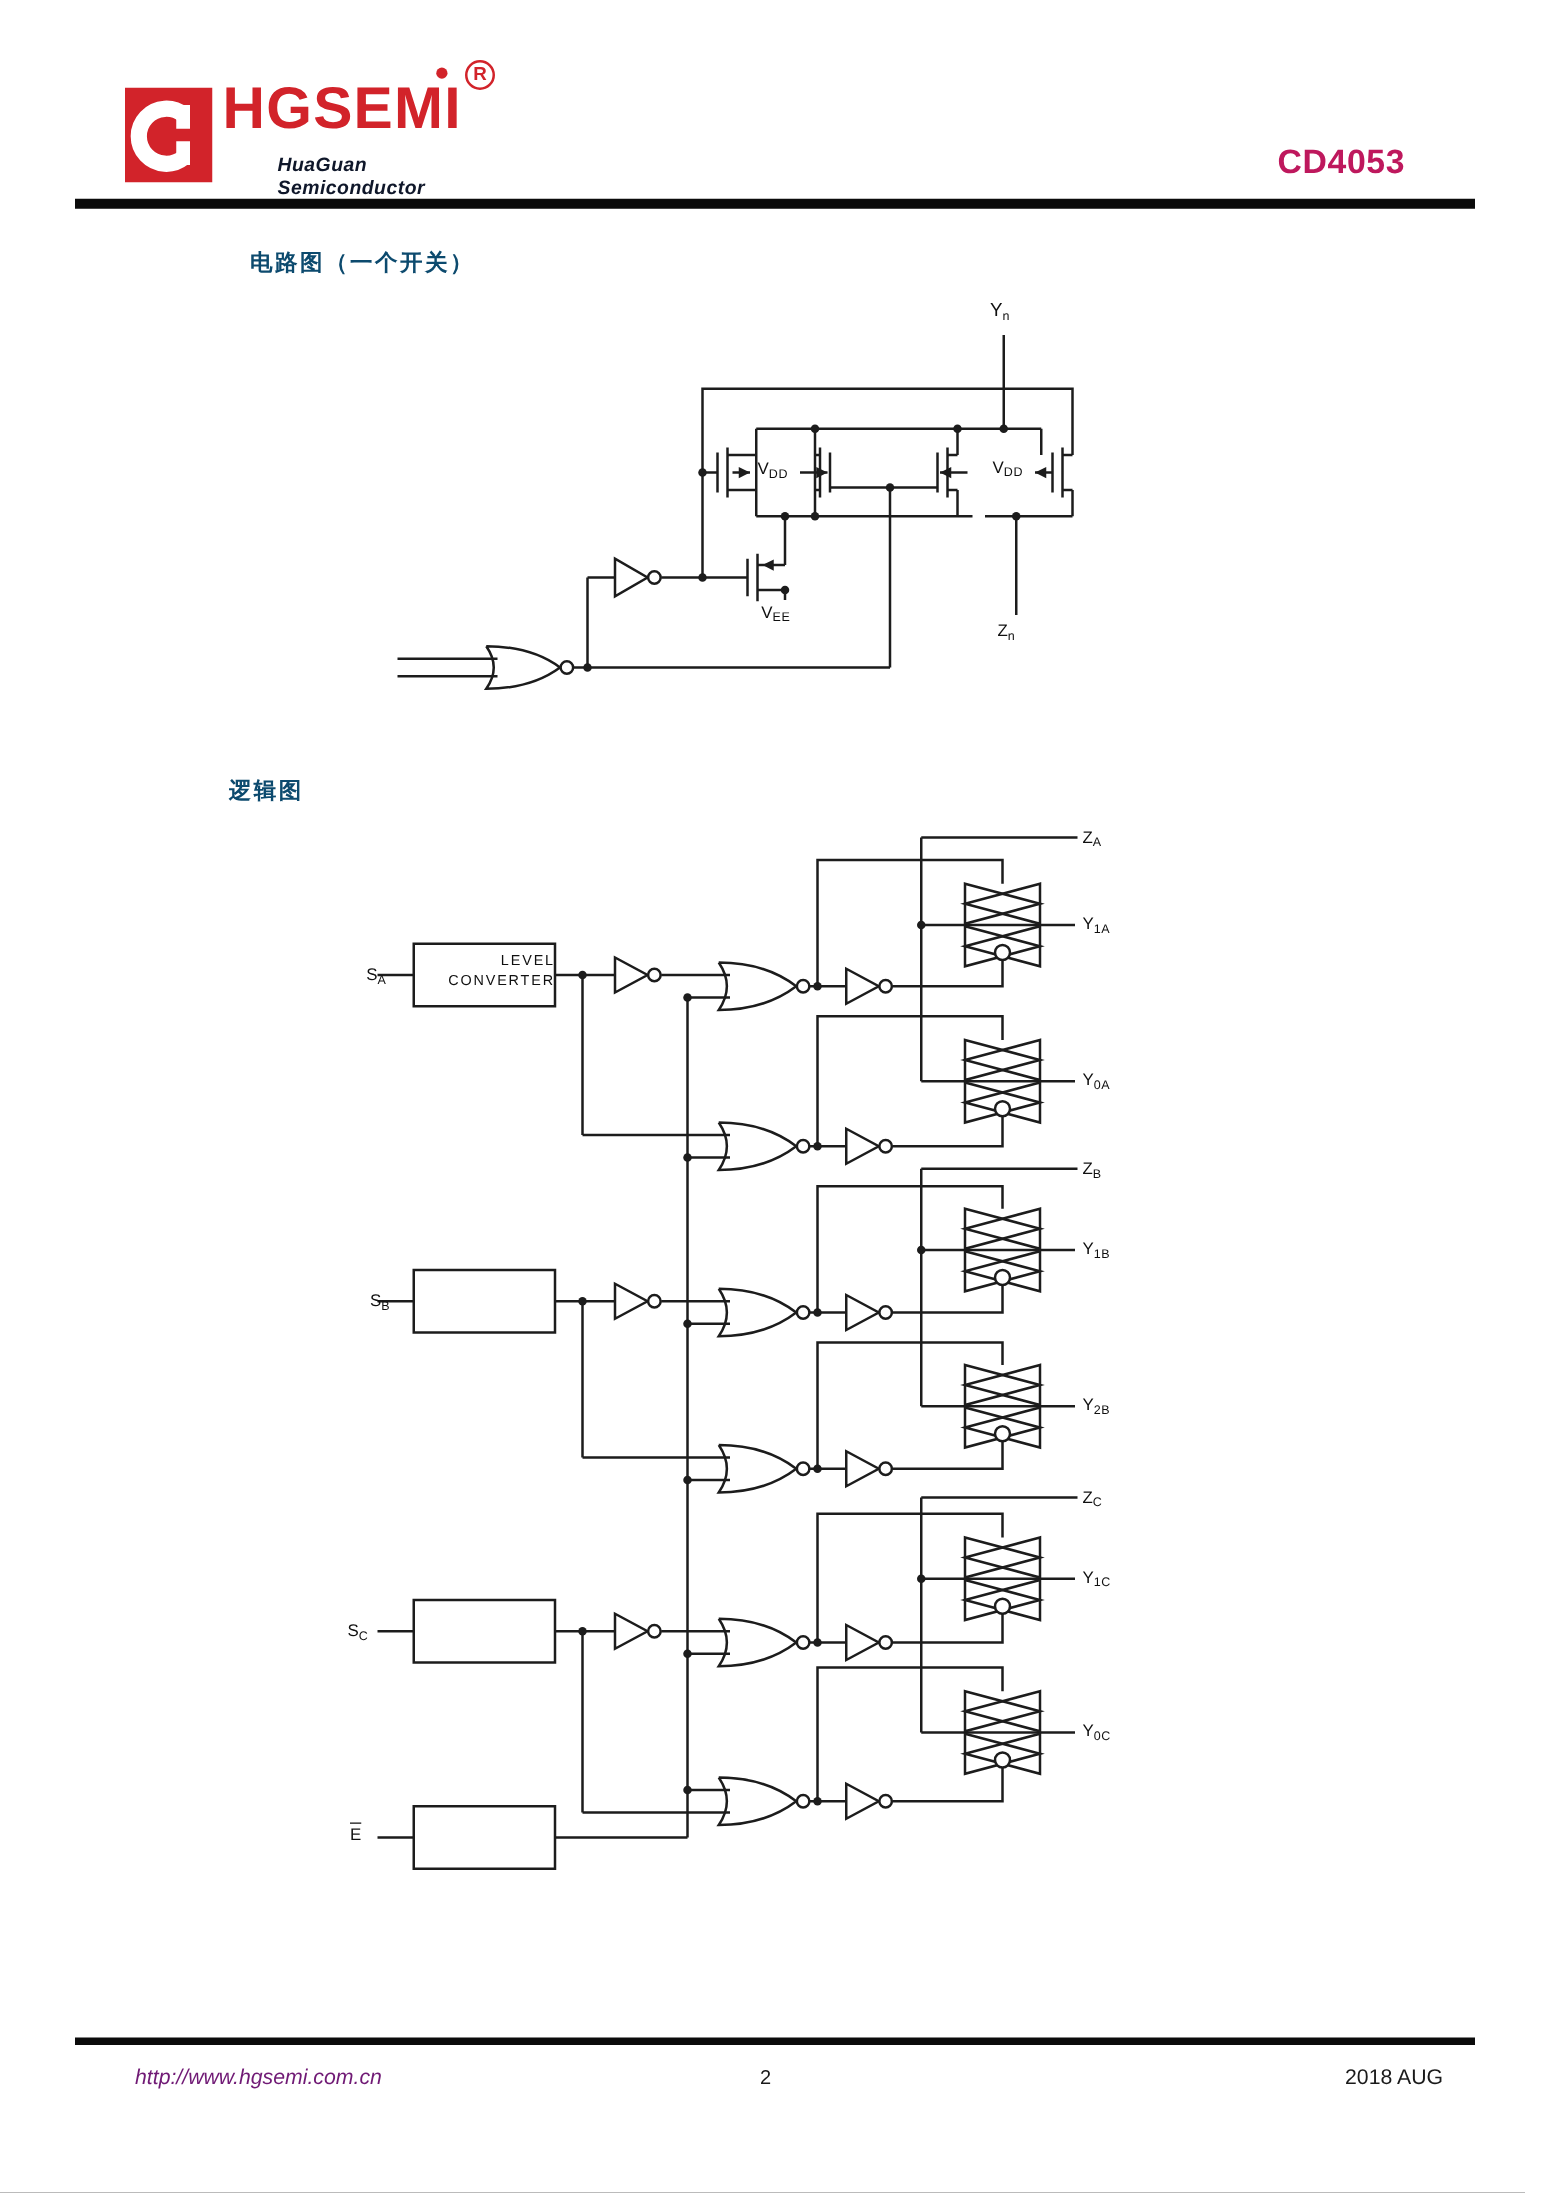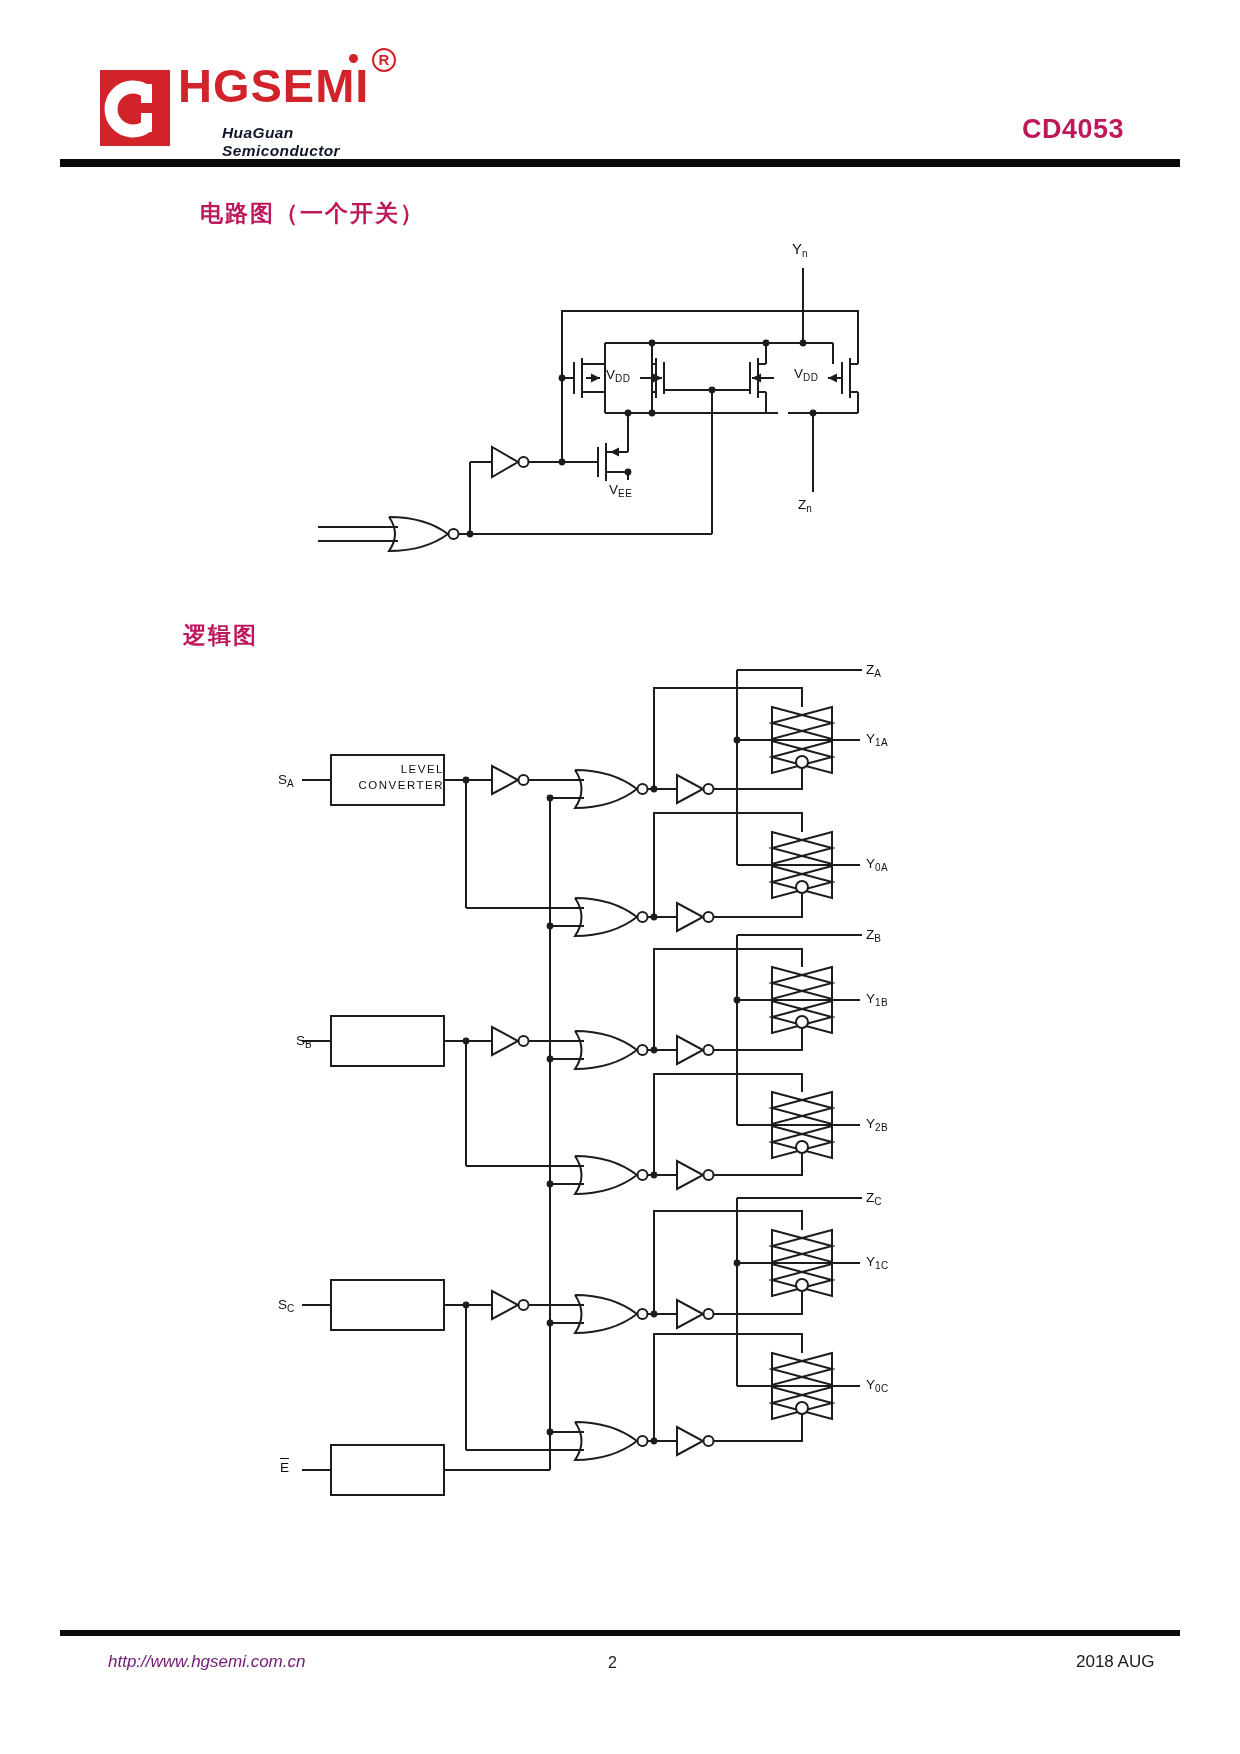--- a/index.html
+++ b/index.html
@@ -15,21 +15,21 @@
              text-align:center;background:#fff;}
   .brand-dot{position:absolute;left:249px;top:6px;width:9px;height:9px;border-radius:50%;background:#d2232a;}
   .tagline{position:absolute;left:80px;top:76px;color:#0f172a;font-style:italic;font-weight:bold;
            font-size:15.5px;letter-spacing:0.4px;margin-left:42px;}
   .part-number{position:absolute;left:1022px;top:114px;font-size:27px;font-weight:bold;
                letter-spacing:0.5px;color:#be185d;}
   .rule-top{position:absolute;left:60px;top:159px;width:1120px;height:8px;background:#0b0b0b;}
   .rule-bottom{position:absolute;left:60px;top:1630px;width:1120px;height:6px;background:#0b0b0b;}
   
   .sec-title{position:absolute;font-family:"Liberation Serif","DejaVu Serif",serif;
-             font-size:23px;font-weight:600;color:#be185d;letter-spacing:2px;text-align:right;}
+             font-size:18px;font-weight:600;color:#0c4a6e;letter-spacing:2px;text-align:right;}
   .t1{left:200px;top:198px;}
   .t2{left:183px;top:620px;}
   
   .lbl{position:absolute;font-size:13.5px;color:#101010;white-space:nowrap;}
   .lbl .sub{font-size:10px;vertical-align:-3px;letter-spacing:0.5px;}
   .ov{border-top:1.8px solid #101010;padding-top:1px;}
   .lc-box-text{position:absolute;left:331px;top:762px;width:113px;text-align:right;
                font-size:11.5px;letter-spacing:1.5px;line-height:1.35;color:#101010;}
   
   .footer-url{position:absolute;left:108px;top:1652px;font-size:17px;color:#701a75;font-style:italic;}
@@ -239,21 +239,21 @@
         <circle cx="737" cy="1000" r="3.4"></circle>
         <circle cx="737" cy="1263" r="3.4"></circle>
     </g>
   </svg>
 
   <div class="lc-box-text">
     <div>LEVEL</div>
     <div>CONVERTER</div>
   </div>
 
-  <div class="lbl" style="left:278px;top:772px">
+  <div class="lbl" style="left:293px;top:772px">
     <span>S</span><span class="sub">A</span>
   </div>
   <div class="lbl" style="left:296px;top:1033px">
     <span>S</span><span class="sub">B</span>
   </div>
   <div class="lbl" style="left:278px;top:1297px">
     <span>S</span><span class="sub">C</span>
   </div>
   <div class="lbl" style="left:280px;top:1460px">
     <span class="ov">E</span><span class="sub"></span>

